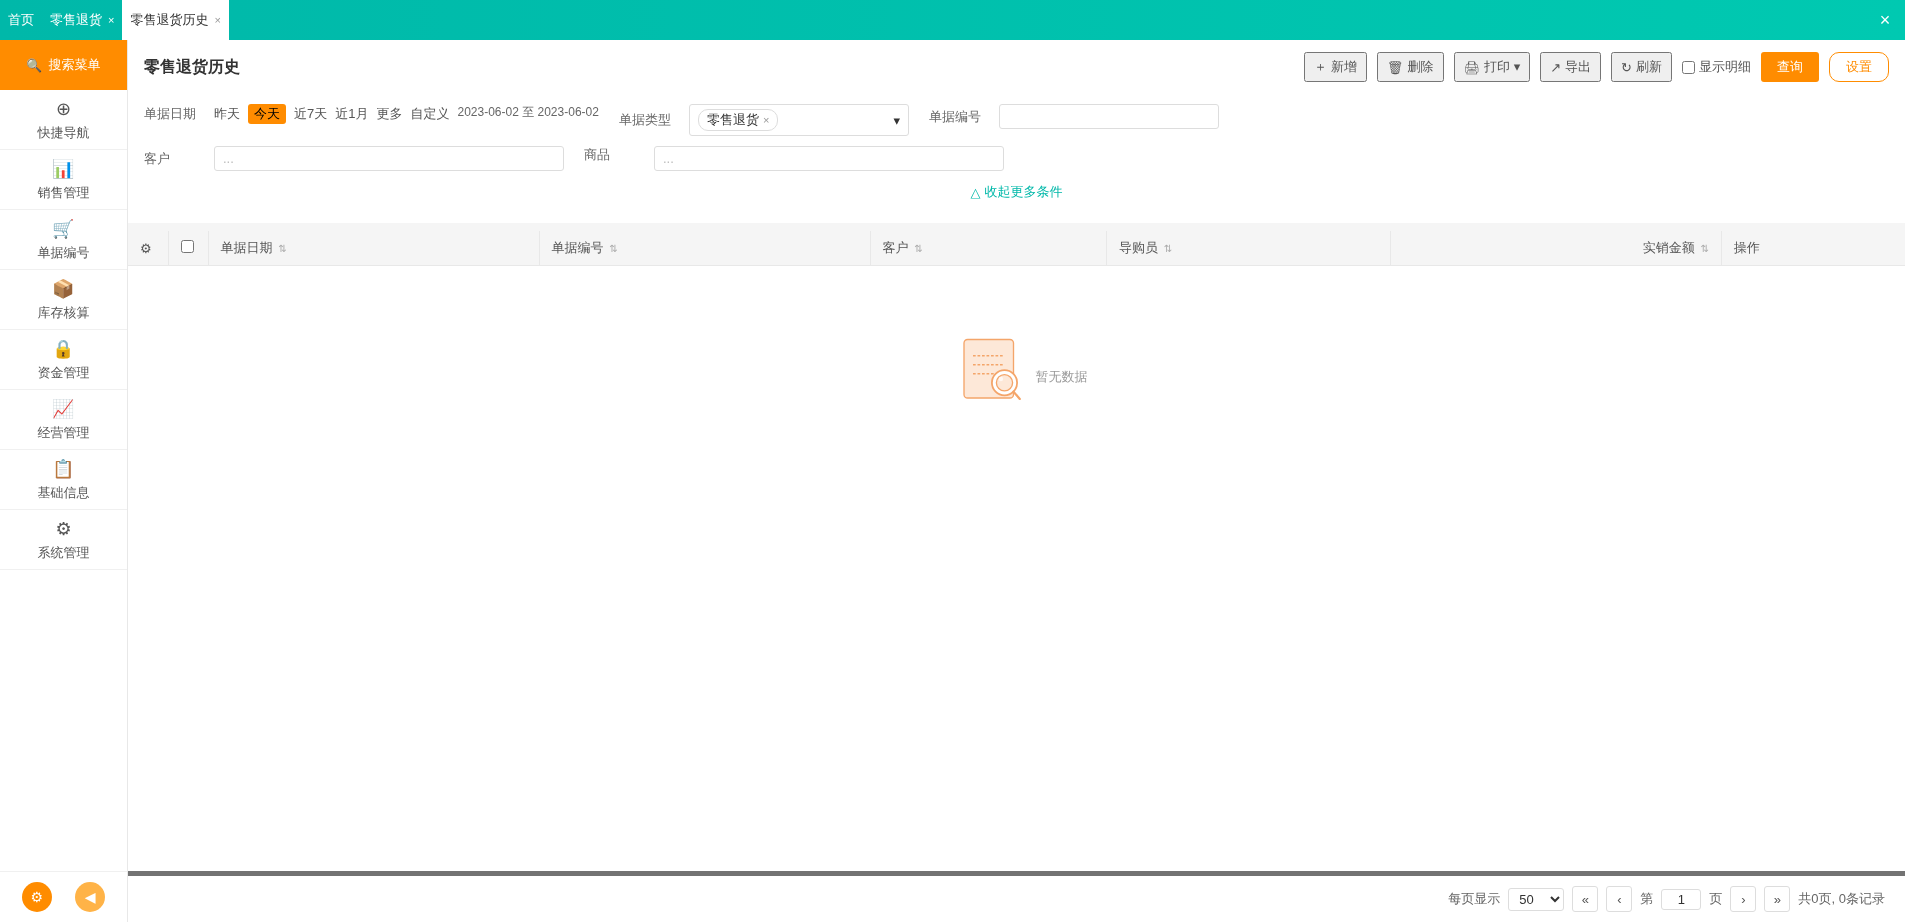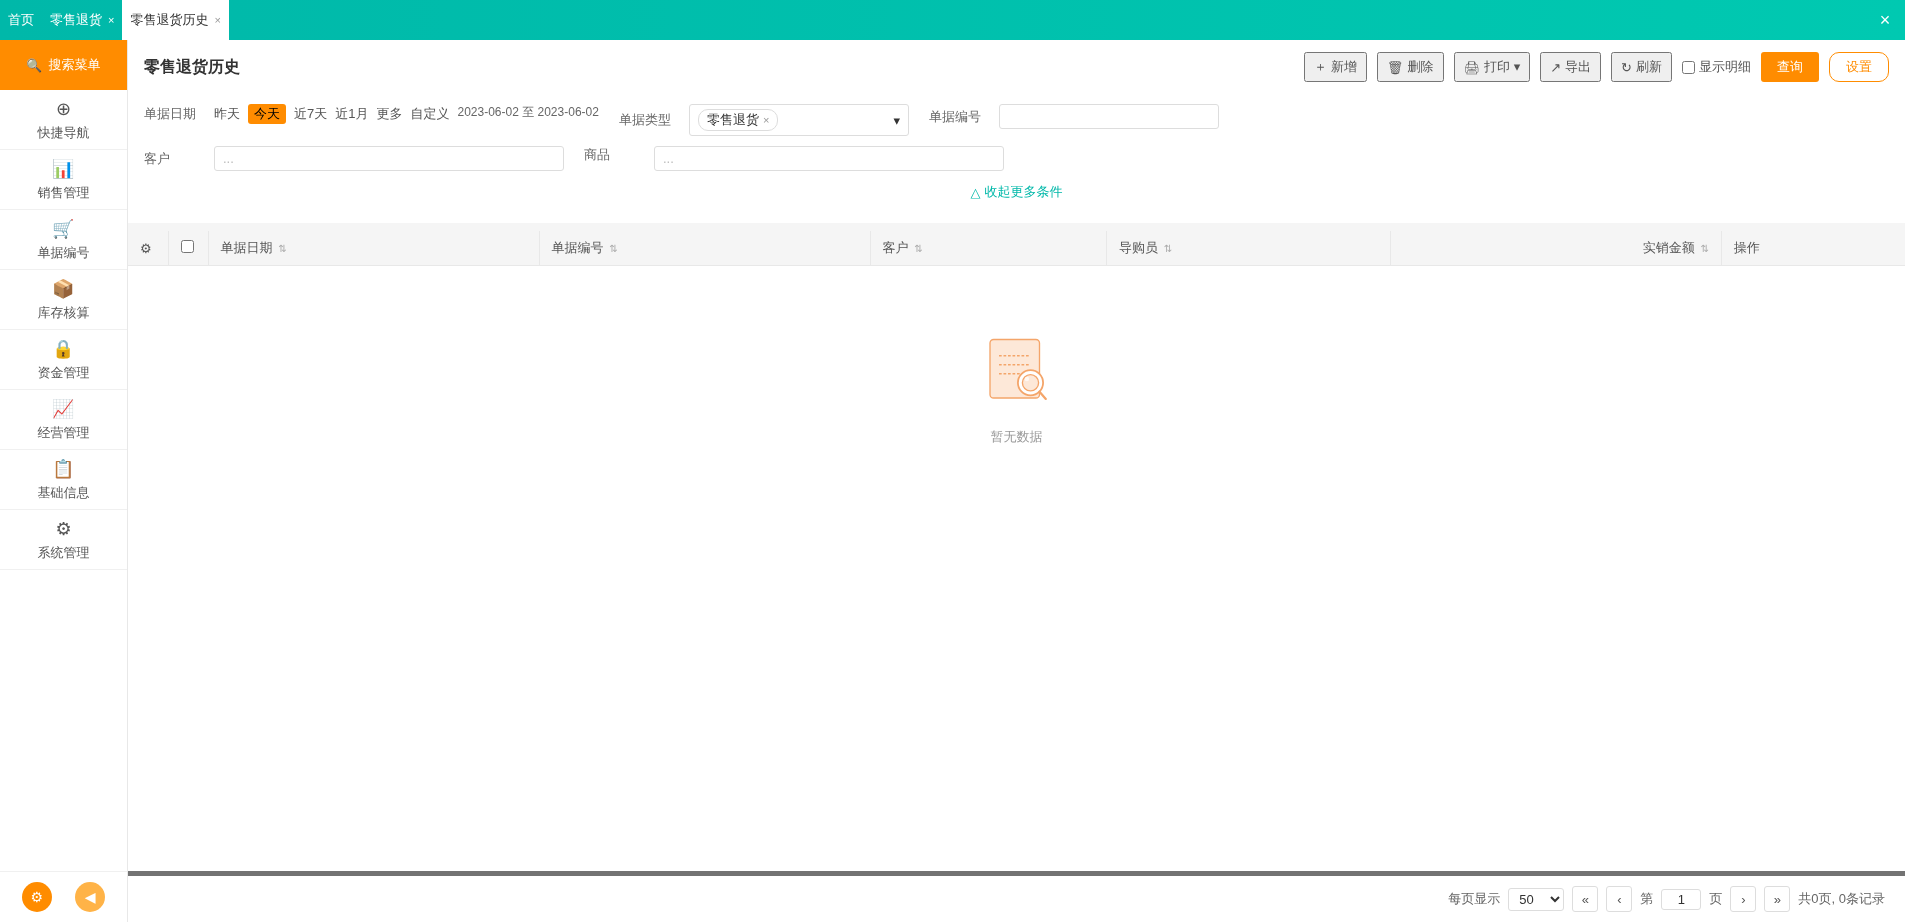--- a/index.html
+++ b/index.html
@@ -280,21 +280,21 @@
     .th-setting {
       width: 40px;
       text-align: center;
     }
     .th-checkbox { width: 40px; text-align: center; }
     .sort-icon { color: #aaa; font-size: 10px; margin-left: 2px; }
 
     
     .empty-state {
       display: flex;
-      flex-direction: column;
+      flex-direction: row;
       align-items: center;
       justify-content: center;
       padding: 60px 0;
     }
     .empty-icon {
       width: 90px;
       height: 90px;
       margin-bottom: 12px;
     }
     .empty-text {

